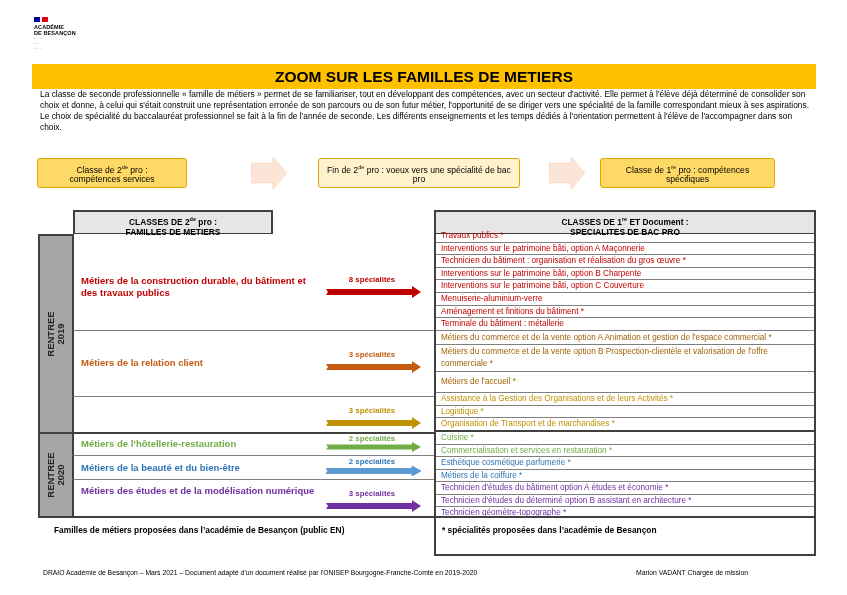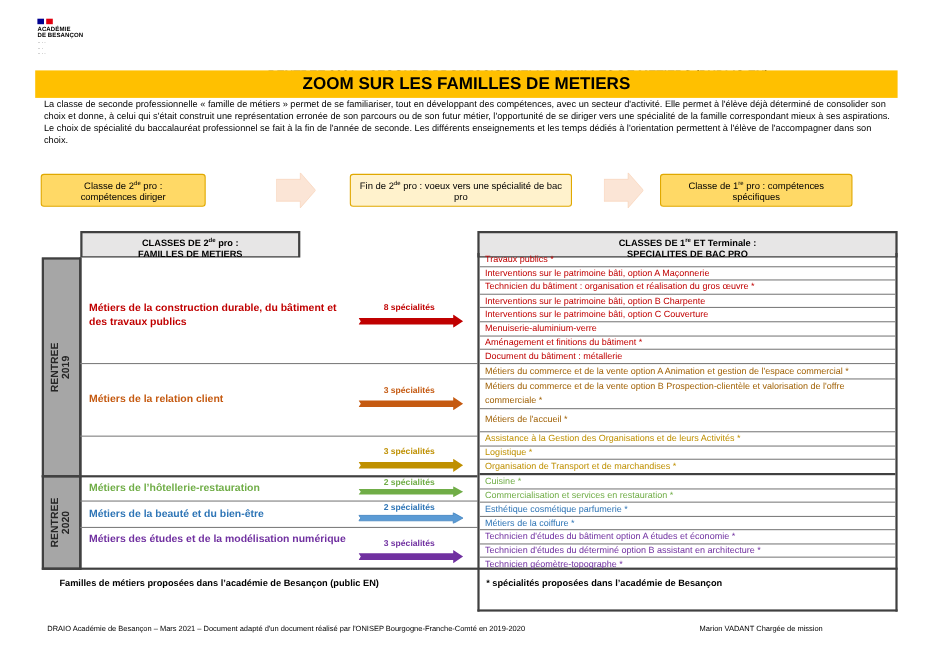--- a/index.html
+++ b/index.html
@@ -43,41 +43,41 @@
   <div class="lt">ACADÉMIE</div>
   <div class="lt">DE BESANÇON</div>
   <div class="dots">·· · ·<br>·· ·<br>·· · ·</div>
 </div>
 
 <div class="abs title">RENTREE 2021 – SECONDE PROFESSIONNELLE FAMILLES DE METIERS (PUBLIC EN)</div>
 <div class="abs banner">ZOOM SUR LES FAMILLES DE METIERS</div>
 <div class="abs intro">La classe de seconde professionnelle « famille de métiers » permet de se familiariser, tout en développant des compétences, avec un secteur d'activité. Elle permet à l'élève déjà déterminé de consolider son choix et donne, à celui qui s'était construit une représentation erronée de son parcours ou de son futur métier, l'opportunité de se diriger vers une spécialité de la famille correspondant mieux à ses aspirations. Le choix de spécialité du baccalauréat professionnel se fait à la fin de l'année de seconde. Les différents enseignements et les temps dédiés à l'orientation permettent à l'élève de l'accompagner dans son choix.</div>
 
 <div class="abs step s1">
-  <div style="width:120px"><span>Classe de 2</span><sup>de</sup><span> pro : compétences diriger</span></div>
+  <div style="width:120px"><span>Classe de 2</span><sup>de</sup><span> pro : compétences services</span></div>
 </div>
 <svg class="abs bigarrow" style="left:251px" viewBox="0 0 36 32">
     <polygon points="0,6 22,6 22,0 36,16 22,32 22,26 0,26" fill="#FBE5D6" stroke="#F8CBAD" stroke-width="0.5"></polygon>
   </svg>
 <div class="abs step s2">
   <div style="width:196px"><span>Fin de 2</span><sup>de</sup><span> pro : voeux vers une spécialité de bac pro</span></div>
 </div>
 <svg class="abs bigarrow" style="left:549px" viewBox="0 0 36 32">
     <polygon points="0,6 22,6 22,0 36,16 22,32 22,26 0,26" fill="#FBE5D6" stroke="#F8CBAD" stroke-width="0.5"></polygon>
   </svg>
 <div class="abs step s3">
   <div style="width:160px"><span>Classe de 1</span><sup>re</sup><span> pro : compétences spécifiques</span></div>
 </div>
 
 <div class="abs hdr" style="left:73px;width:200px">
   <div><span>CLASSES DE 2</span><sup>de</sup><span> pro :</span></div>
   <div>FAMILLES DE METIERS</div>
 </div>
 <div class="abs hdr" style="left:434px;width:382px">
-  <div><span>CLASSES DE 1</span><sup>re</sup><span> ET Terminale :</span></div>
+  <div><span>CLASSES DE 1</span><sup>re</sup><span> ET Document :</span></div>
   <div>SPECIALITES DE BAC PRO</div>
 </div>
 
 <div class="abs side" style="top:234px;height:200px">
   <div class="lbl"><span>RENTREE</span><br><span>2019</span></div>
 </div>
 <div class="abs side" style="top:432px;height:86px">
   <div class="lbl"><span>RENTREE</span><br><span>2020</span></div>
 </div>
 
@@ -129,21 +129,21 @@
 
 <div class="abs spec-col" style="top:230px;height:326px">
   <div style="color:#C00000">
     <div class="spec">Travaux publics *</div>
     <div class="spec">Interventions sur le patrimoine bâti, option A Maçonnerie</div>
     <div class="spec">Technicien du bâtiment : organisation et réalisation du gros œuvre *</div>
     <div class="spec">Interventions sur le patrimoine bâti, option B Charpente</div>
     <div class="spec">Interventions sur le patrimoine bâti, option C Couverture</div>
     <div class="spec">Menuiserie-aluminium-verre</div>
     <div class="spec">Aménagement et finitions du bâtiment *</div>
-    <div class="spec" style="border-bottom:1px solid #7F7F7F">Document du bâtiment : métallerie</div>
+    <div class="spec" style="border-bottom:1px solid #7F7F7F">Terminale du bâtiment : métallerie</div>
   </div>
   <div style="color:#a16207">
     <div class="spec" style="padding-top:1px;padding-bottom:1px">Métiers du commerce et de la vente option A Animation et gestion de l'espace commercial *</div>
     <div class="spec" style="padding-top:1px;padding-bottom:1px">Métiers du commerce et de la vente option B Prospection-clientèle et valorisation de l'offre commerciale *</div>
     <div class="spec" style="padding-top:4px;padding-bottom:5px">Métiers de l'accueil *</div>
   </div>
   <div style="color:#BF9000">
     <div class="spec">Assistance à la Gestion des Organisations et de leurs Activités *</div>
     <div class="spec">Logistique *</div>
     <div class="spec" style="border-bottom:2px solid #404040">Organisation de Transport et de marchandises *</div>

